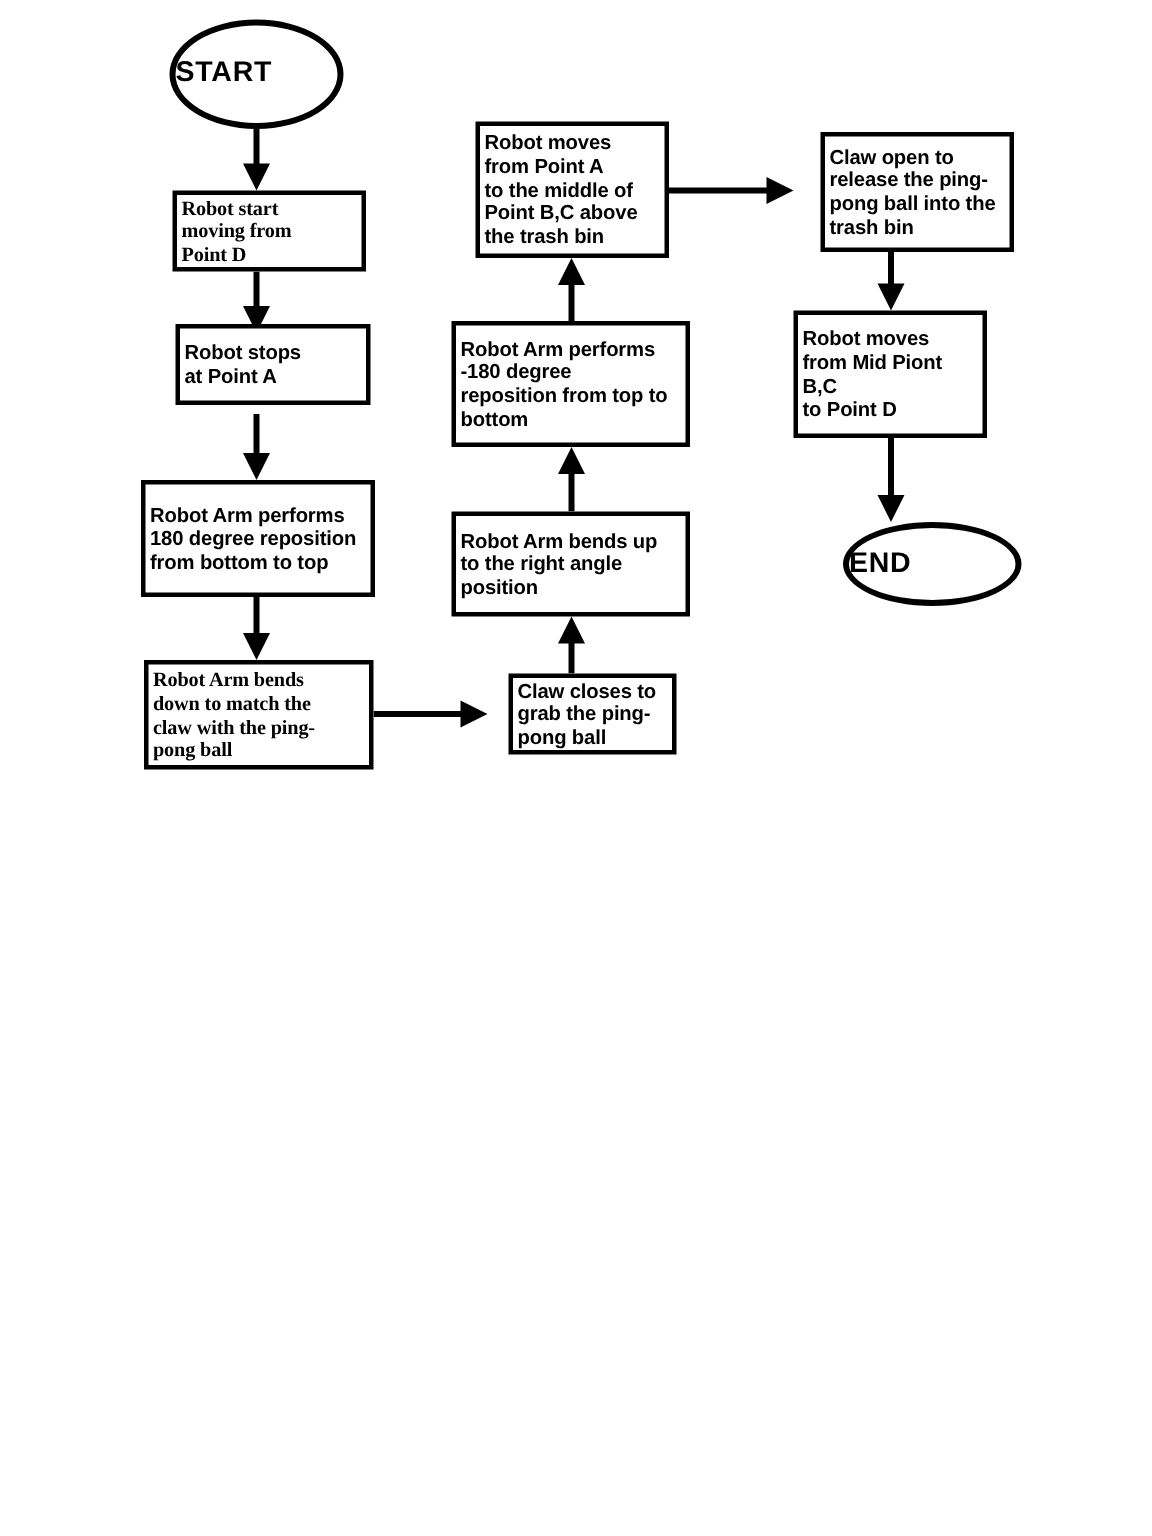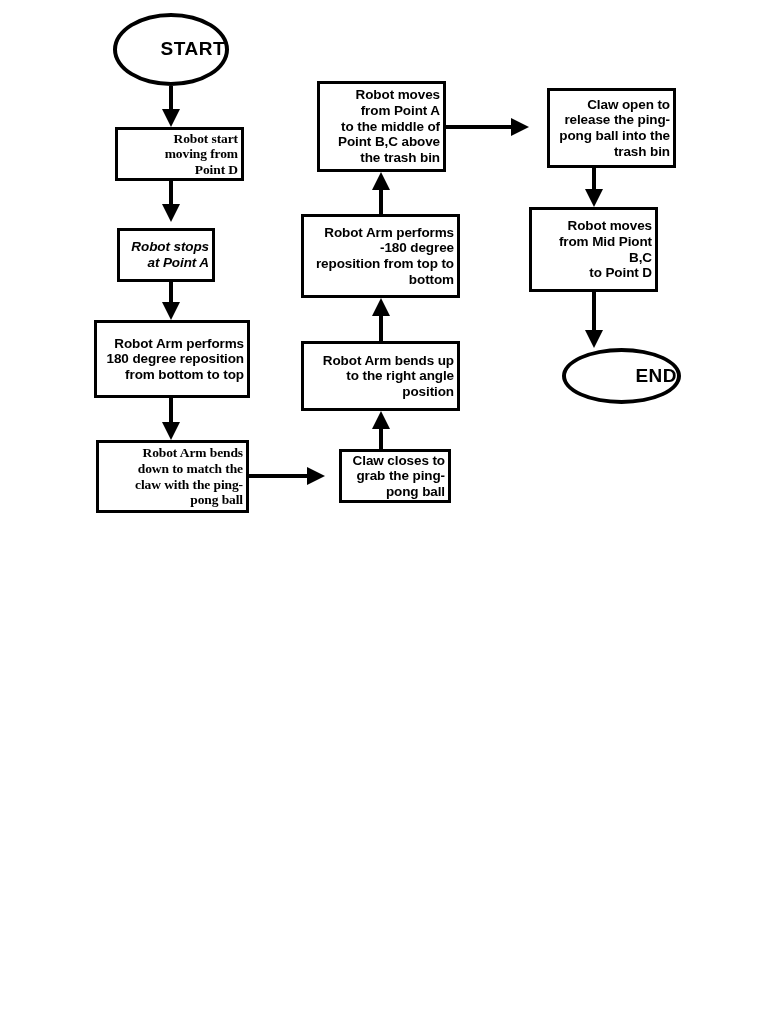--- a/index.html
+++ b/index.html
@@ -20,21 +20,21 @@
     top: 0;
     width: 768px;
     height: 1024px;
   }
   .node {
     position: absolute;
     box-sizing: border-box;
     display: flex;
     align-items: center;
     justify-content: center;
-    text-align: right;
+    text-align: left;
     background: #ffffff;
     color: #000000;
     font-weight: bold;
     font-family: "Liberation Sans", sans-serif;
     line-height: 1.16;
     letter-spacing: -0.1px;
     z-index: 2;
   }
   .process {
     border: 3px solid #000000;
@@ -117,21 +117,21 @@
         <polygon points="594,348 585,330 603,330"></polygon>
       </g>
     </svg>
   <div id="node-layer">
       <div class="node terminator" style="left: 113px; top: 13px; width: 116px; height: 73px;">
         <span>START</span>
       </div>
       <div class="node process" style="left: 115px; top: 127px; width: 129px; height: 54px; font-family: Liberation Serif, serif;">
         <span>Robot start<br>moving from<br>Point D</span>
       </div>
-      <div class="node process" style="left: 117px; top: 228px; width: 98px; height: 54px; font-style: italic;">
+      <div class="node process" style="left: 117px; top: 216px; width: 130px; height: 54px;">
         <span>Robot stops<br>at Point A</span>
       </div>
       <div class="node process" style="left: 94px; top: 320px; width: 156px; height: 78px;">
         <span>Robot Arm performs<br>180 degree reposition<br>from bottom to top</span>
       </div>
       <div class="node process" style="left: 96px; top: 440px; width: 153px; height: 73px; font-family: Liberation Serif, serif;">
         <span>Robot Arm bends<br>down to match the<br>claw with the ping-<br>pong ball</span>
       </div>
       <div class="node process" style="left: 339px; top: 449px; width: 112px; height: 54px;">
         <span>Claw closes to<br>grab the ping-<br>pong ball</span>

